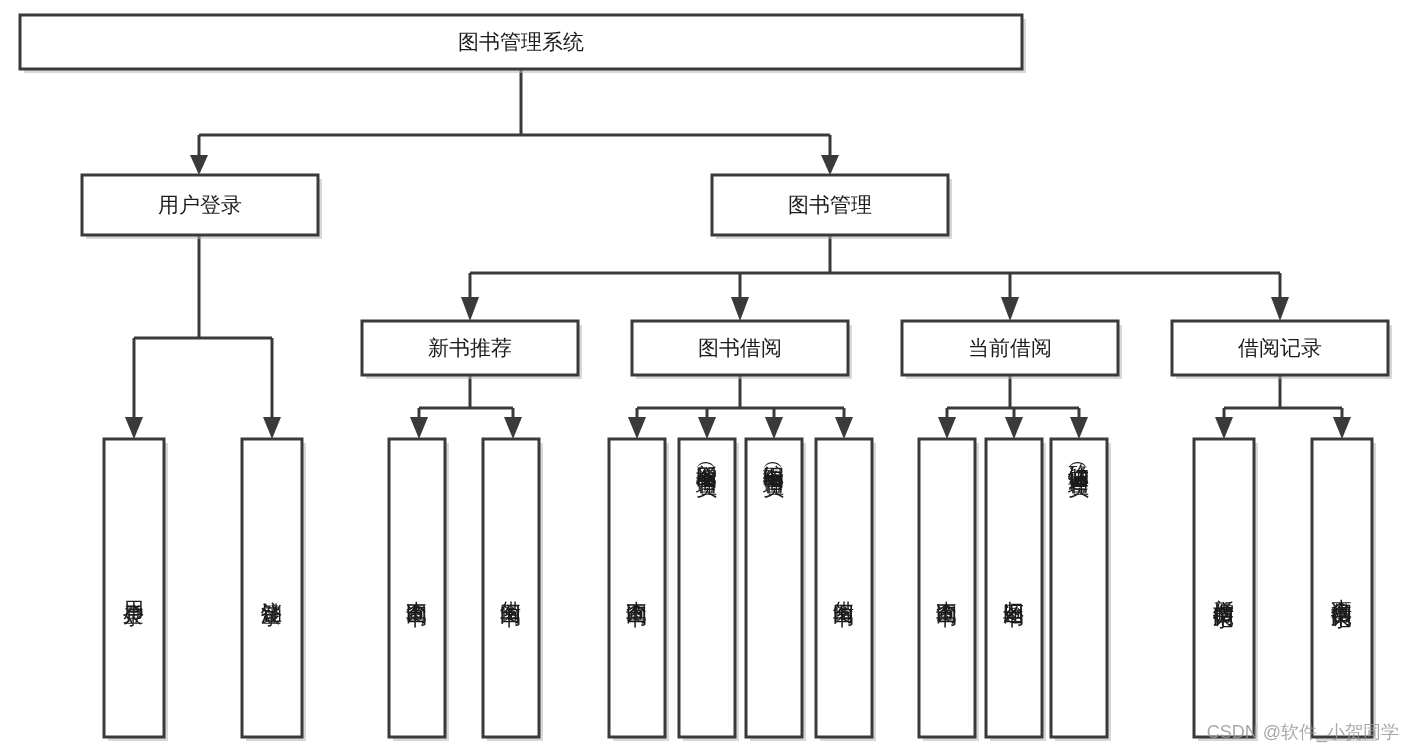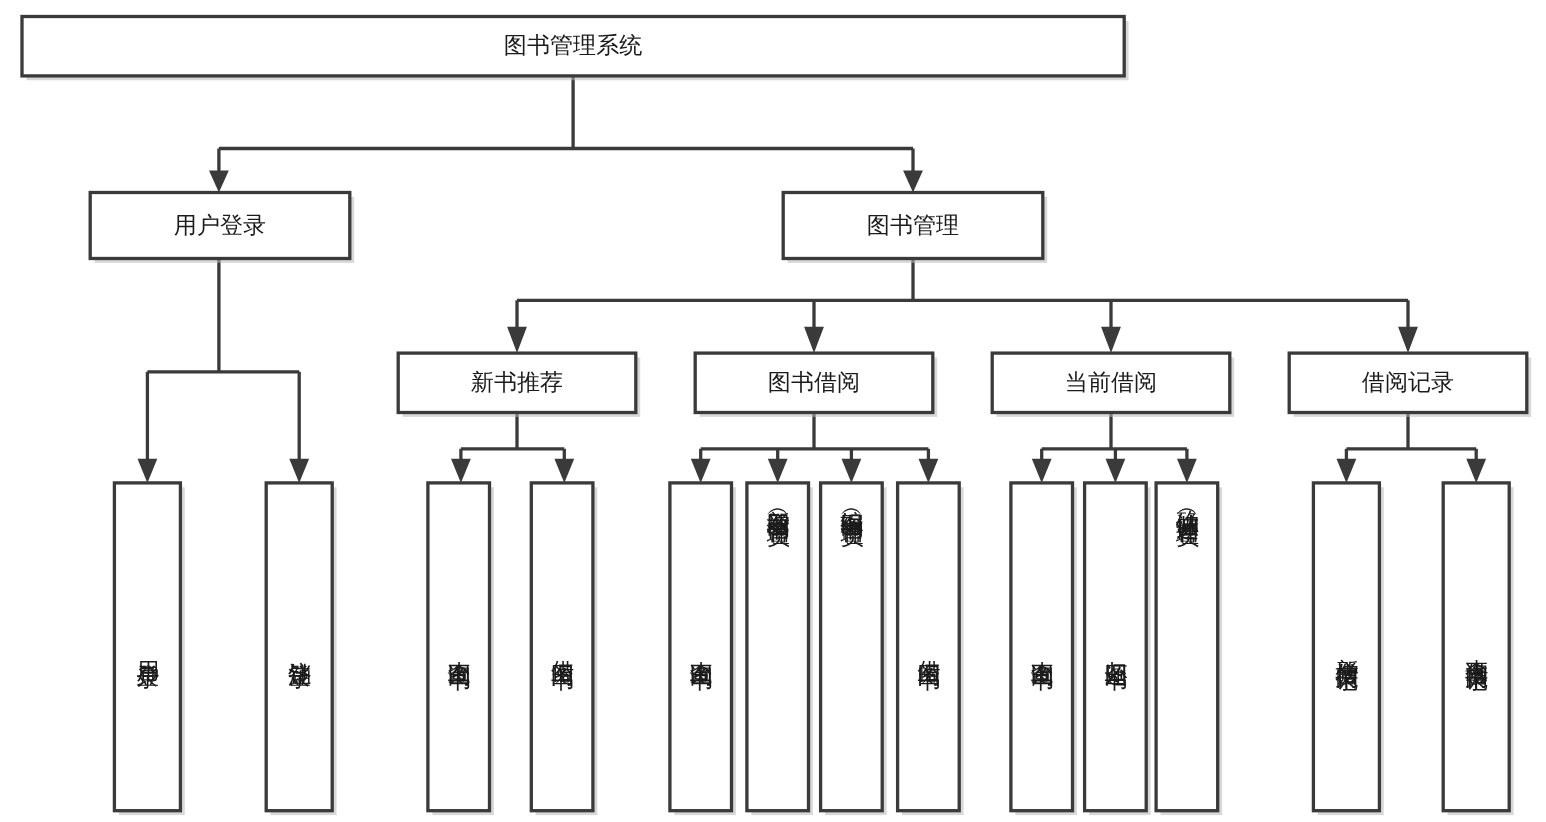--- a/index.html
+++ b/index.html
@@ -253,13 +253,14 @@
     <span class="vlabel-text" style="margin-top:8px;">确认归还（管理员）</span>
   </div>
 
   <div class="vlabel-wrap" style="left:1194px; top:436px; width:60px; height:298px;">
     <span class="vlabel-text">新增借阅记录</span>
   </div>
   <div class="vlabel-wrap" style="left:1312px; top:436px; width:60px; height:298px;">
     <span class="vlabel-text">查询借阅记录</span>
   </div>
 
+  <div class="watermark">CSDN @软件_小贺同学</div>
 </div>
 
 </body></html>

